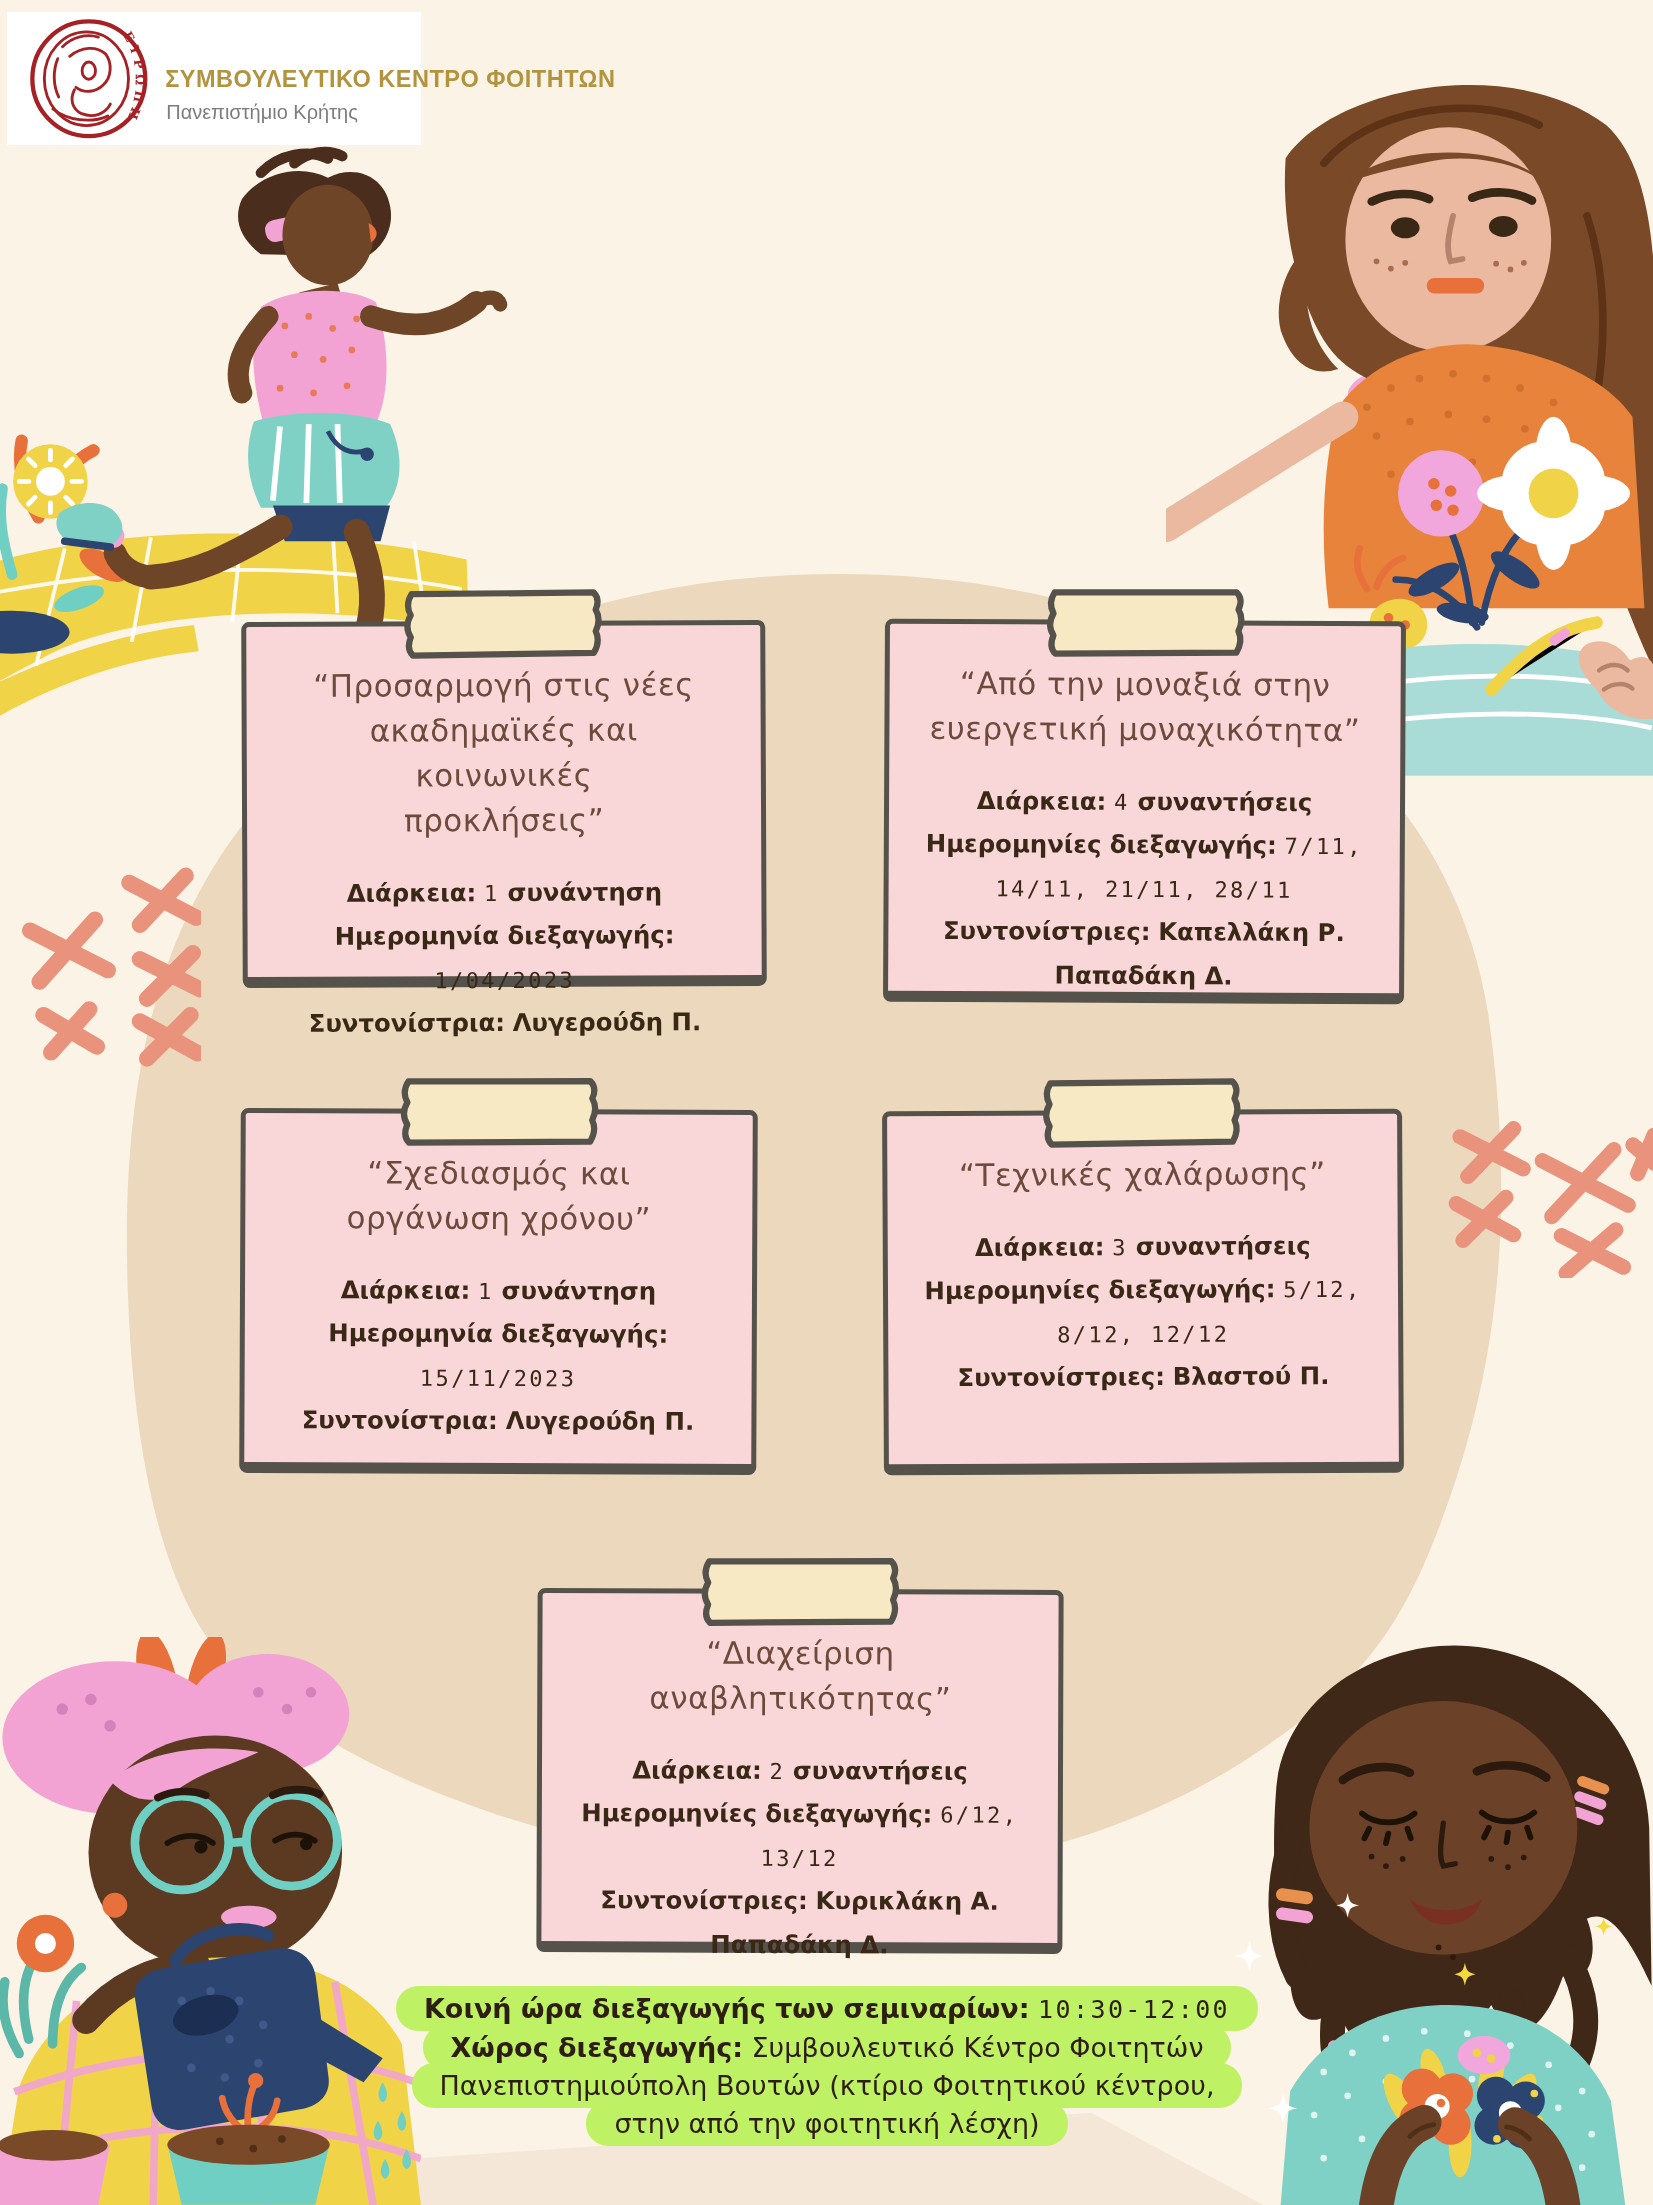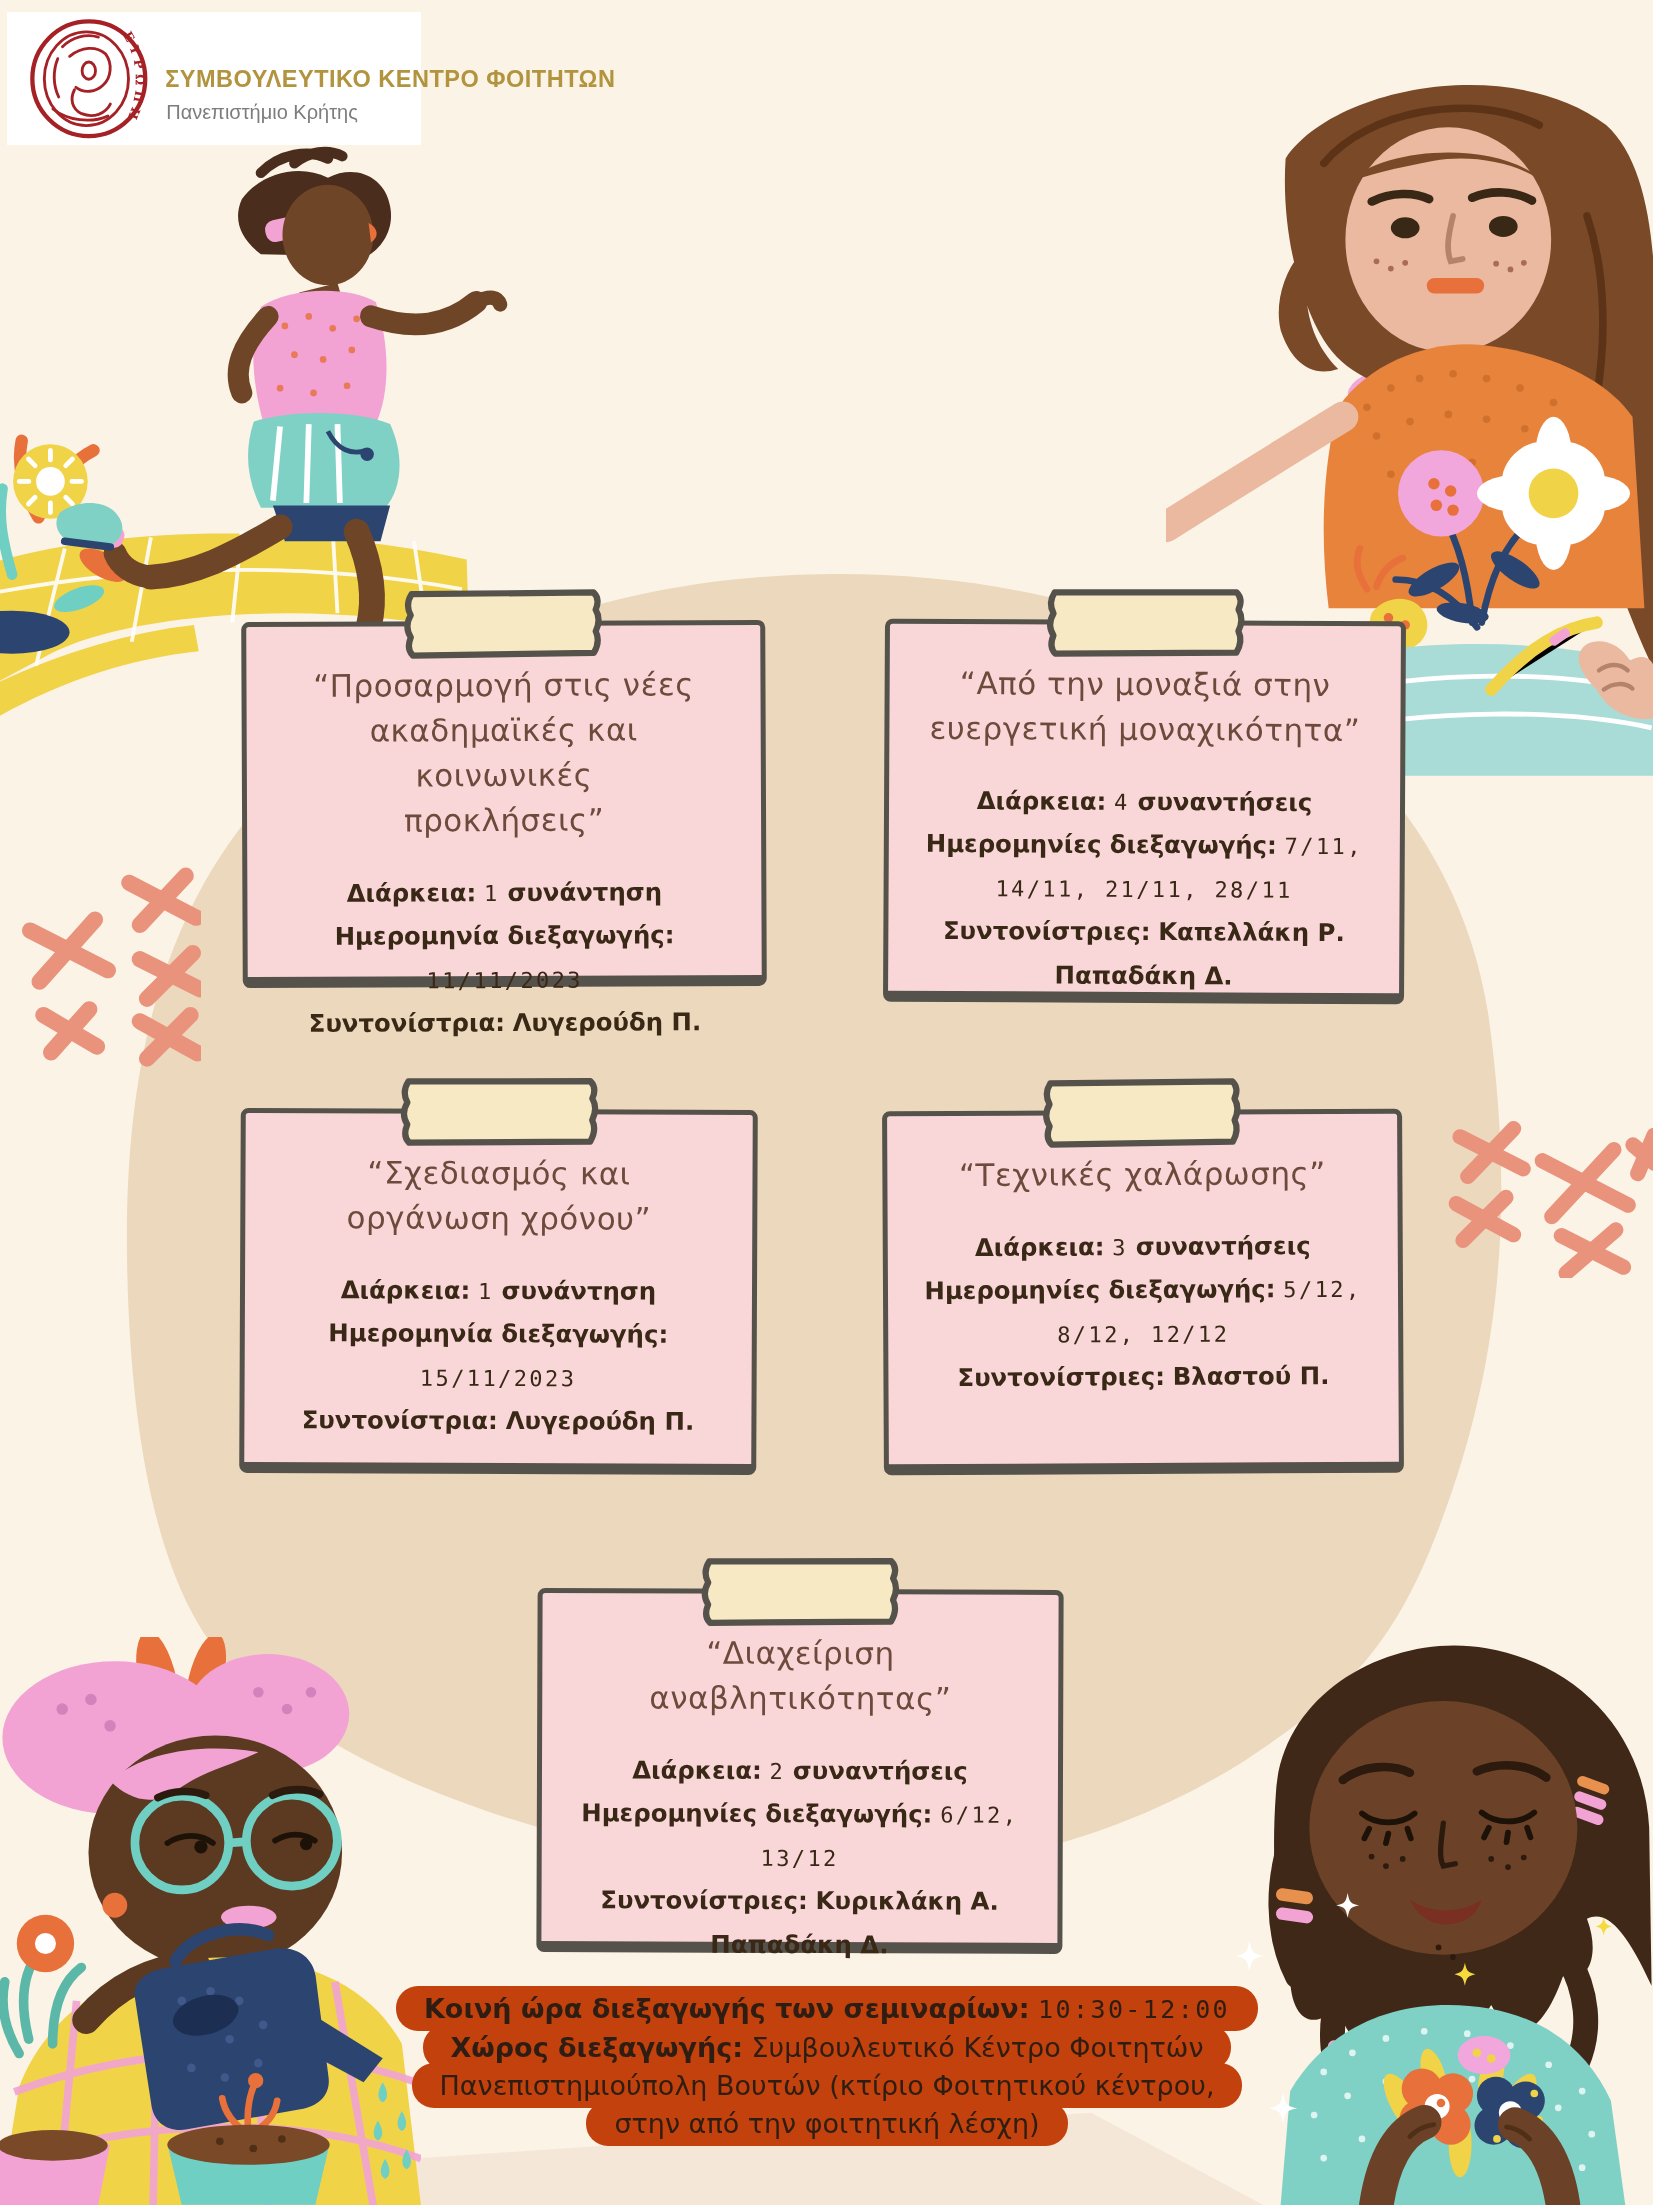--- a/index.html
+++ b/index.html
@@ -30,21 +30,21 @@
   .val-hand{font-family:"DejaVu Sans Mono",monospace;letter-spacing:2.4px;font-size:22px;}
   .val-bold{font-weight:bold;}
   .c1{transform:rotate(-0.25deg);}
   .c2{transform:rotate(0.3deg);}
   .c3{transform:rotate(0.25deg);}
   .c4{transform:rotate(-0.3deg);}
   .c5{transform:rotate(0.2deg);}
 
   
   .footer{position:absolute;left:0;top:1993px;width:1654px;text-align:center;color:#2e1d12;}
-  .fline{display:inline-block;background:#c2410c;border-radius:22px;padding:2.9px 28px;
+  .fline{display:inline-block;background:#bef264;border-radius:22px;padding:2.9px 28px;
          font-size:27px;line-height:1.45;margin-top:-6.7px;}
   .fline .val-hand{font-size:25px;}
 </style>
 </head>
 <body>
 
 <div class="page">
 
   <svg class="abs" style="left:0;top:0;" width="1654" height="2205" viewBox="0 0 3456 4608">
     <path fill="#ecd8bc" d="M1720,1200 C2450,1190 3020,1540 3110,2120 C3160,2480 3150,2830 3000,3210
@@ -481,21 +481,21 @@
   </div>
 
 
   <div class="card c1" style="left:242px;top:621px;width:524px;height:366px;">
     <svg class="tape" width="206" height="77" viewBox="0 0 430 160">
       <path d="M24,18 Q10,40 22,62 Q8,86 22,108 Q12,132 26,146 L404,142 Q418,118 408,97 Q420,72 408,52 Q418,30 404,16 Z" fill="#f7e9c4" stroke="#55524c" stroke-width="13" stroke-linejoin="round"></path>
     </svg>
     <div class="card-title" style="max-width:383px;">“Προσαρμογή στις νέες ακαδημαϊκές και κοινωνικές προκλήσεις”</div>
     <div class="card-body">
       <div class="row"><span class="lbl">Διάρκεια:</span> <span class="val-hand">1</span> <span class="val-bold">συνάντηση</span></div>
-      <div class="row"><span class="lbl">Ημερομηνία διεξαγωγής:</span> <span class="val-hand">11/11/2023</span></div>
+      <div class="row"><span class="lbl">Ημερομηνία διεξαγωγής:</span> <span class="val-hand">1/04/2023</span></div>
       <div class="row"><span class="lbl">Συντονίστρια:</span> <span class="val-bold">Λυγερούδη Π.</span></div>
     </div>
   </div>
 
   <div class="card c2" style="left:884px;top:620px;width:521px;height:383px;">
     <svg class="tape" width="206" height="77" viewBox="0 0 430 160">
       <path d="M24,18 Q10,40 22,62 Q8,86 22,108 Q12,132 26,146 L404,142 Q418,118 408,97 Q420,72 408,52 Q418,30 404,16 Z" fill="#f7e9c4" stroke="#55524c" stroke-width="13" stroke-linejoin="round"></path>
     </svg>
     <div class="card-title" style="max-width:459px;">“Από την μοναξιά στην ευεργετική μοναχικότητα”</div>
     <div class="card-body">

